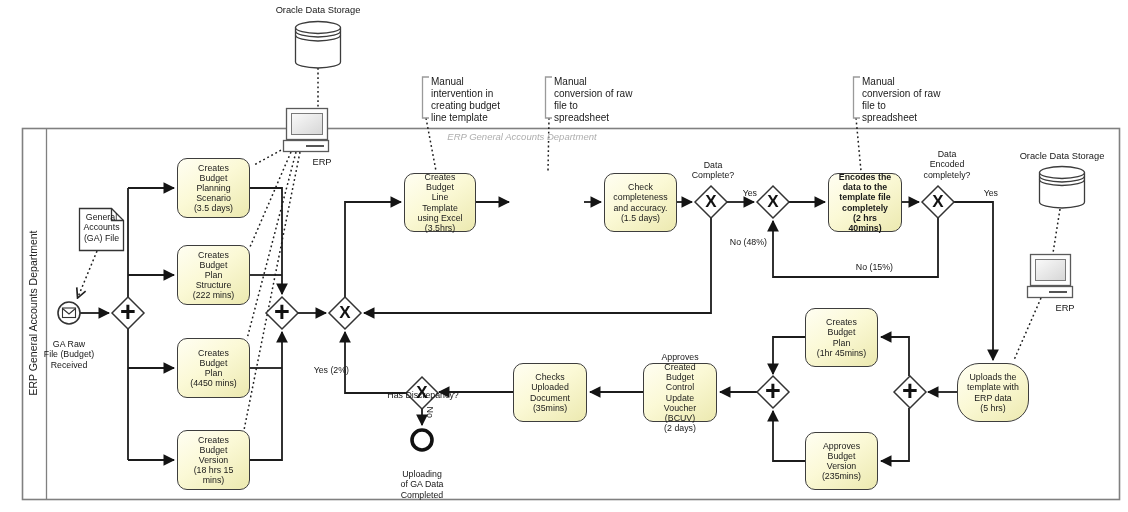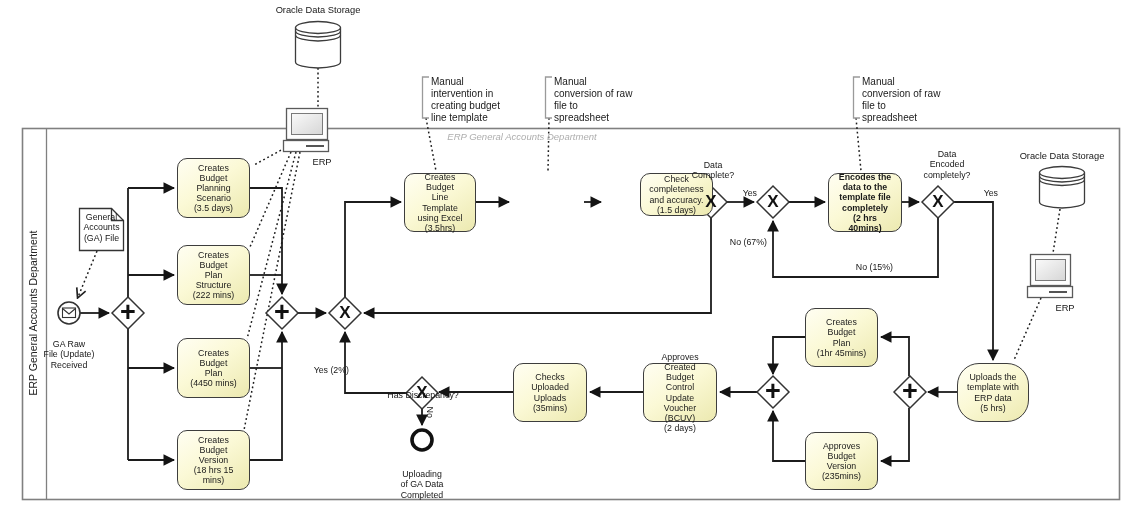--- a/index.html
+++ b/index.html
@@ -179,21 +179,21 @@
 
   <div class="device-label" style="left:263px;top:5px;width:110px;">Oracle Data Storage</div>
   <div class="device-label" style="left:1007px;top:151px;width:110px;">Oracle Data Storage</div>
   <div class="device-label" style="left:300px;top:157px;width:44px;">ERP</div>
   <div class="device-label" style="left:1043px;top:303px;width:44px;">ERP</div>
 
   <div class="lbl" style="left:80px;top:212px;width:43px;">General
 Accounts
 (GA) File</div>
   <div class="lbl" style="left:40px;top:339px;width:58px;">GA Raw
-File (Update)
+File (Budget)
 Received</div>
   <div class="lbl" style="left:392px;top:452px;width:60px;margin-top:17px;">Uploading
 of GA Data
 Completed</div>
 
   <div class="task" style="left:177px;top:158px;width:73px;height:60px;">Creates Budget
 Planning
 Scenario
 (3.5 days)</div>
   <div class="task" style="left:177px;top:245px;width:73px;height:60px;">Creates Budget
@@ -202,21 +202,21 @@
   <div class="task" style="left:177px;top:338px;width:73px;height:60px;">Creates Budget
 Plan
 (4450 mins)</div>
   <div class="task" style="left:177px;top:430px;width:73px;height:60px;">Creates Budget
 Version
 (18 hrs 15 mins)</div>
   <div class="task" style="left:404px;top:173px;width:72px;height:59px;">Creates Budget
 Line Template
 using Excel
 (3.5hrs)</div>
-  <div class="task" style="left:604px;top:173px;width:73px;height:43px;margin-left:36px;">Check
+  <div class="task" style="left:604px;top:173px;width:73px;height:59px;">Check
 completeness
 and accuracy.
 (1.5 days)</div>
   <div class="task" style="left:828px;top:173px;width:74px;height:59px;font-weight:bold;">Encodes the
 data to the
 template file
 completely
 (2 hrs 40mins)</div>
   <div class="task" style="left:957px;top:363px;width:72px;height:59px;border-radius:22px;">Uploads the
 template with
@@ -228,37 +228,37 @@
   <div class="task" style="left:805px;top:432px;width:73px;height:58px;">Approves
 Budget Version
 (235mins)</div>
   <div class="task" style="left:643px;top:363px;width:74px;height:59px;">Approves
 Created Budget
 Control Update
 Voucher (BCUV)
 (2 days)</div>
   <div class="task" style="left:513px;top:363px;width:74px;height:59px;">Checks
 Uploaded
-Uploads
+Document
 (35mins)</div>
 
   <div class="gwsym plus" style="left:112px;top:297px;">+</div>
   <div class="gwsym plus" style="left:266px;top:297px;">+</div>
   <div class="gwsym x" style="left:329px;top:297px;">X</div>
   <div class="gwsym x" style="left:695px;top:186px;">X</div>
   <div class="gwsym x" style="left:757px;top:186px;">X</div>
   <div class="gwsym x" style="left:922px;top:186px;">X</div>
   <div class="gwsym plus" style="left:894px;top:376px;">+</div>
   <div class="gwsym plus" style="left:757px;top:376px;">+</div>
   <div class="gwsym x" style="left:406px;top:377px;">X</div>
 
   <div class="lbl" style="left:683px;top:160px;width:60px;">Data
 Complete?</div>
   <div class="lbl left" style="left:731px;top:188px;width:26px;">Yes</div>
-  <div class="lbl left" style="left:717px;top:237px;width:50px;">No (67%)</div>
+  <div class="lbl left" style="left:717px;top:237px;width:50px;">No (48%)</div>
   <div class="lbl" style="left:916px;top:149px;width:62px;">Data
 Encoded
 completely?</div>
   <div class="lbl left" style="left:972px;top:188px;width:26px;">Yes</div>
   <div class="lbl left" style="left:843px;top:262px;width:50px;">No (15%)</div>
   <div class="lbl left" style="left:303px;top:365px;width:46px;">Yes (2%)</div>
   <div class="lbl" style="left:385px;top:362px;width:76px;margin-top:28px;">Has Discrepancy?</div>
   <div class="lbl rot90" style="left:422px;top:407px;width:16px;">No</div>
 
   <div class="annot" style="left:431px;top:76px;width:80px;">Manual

